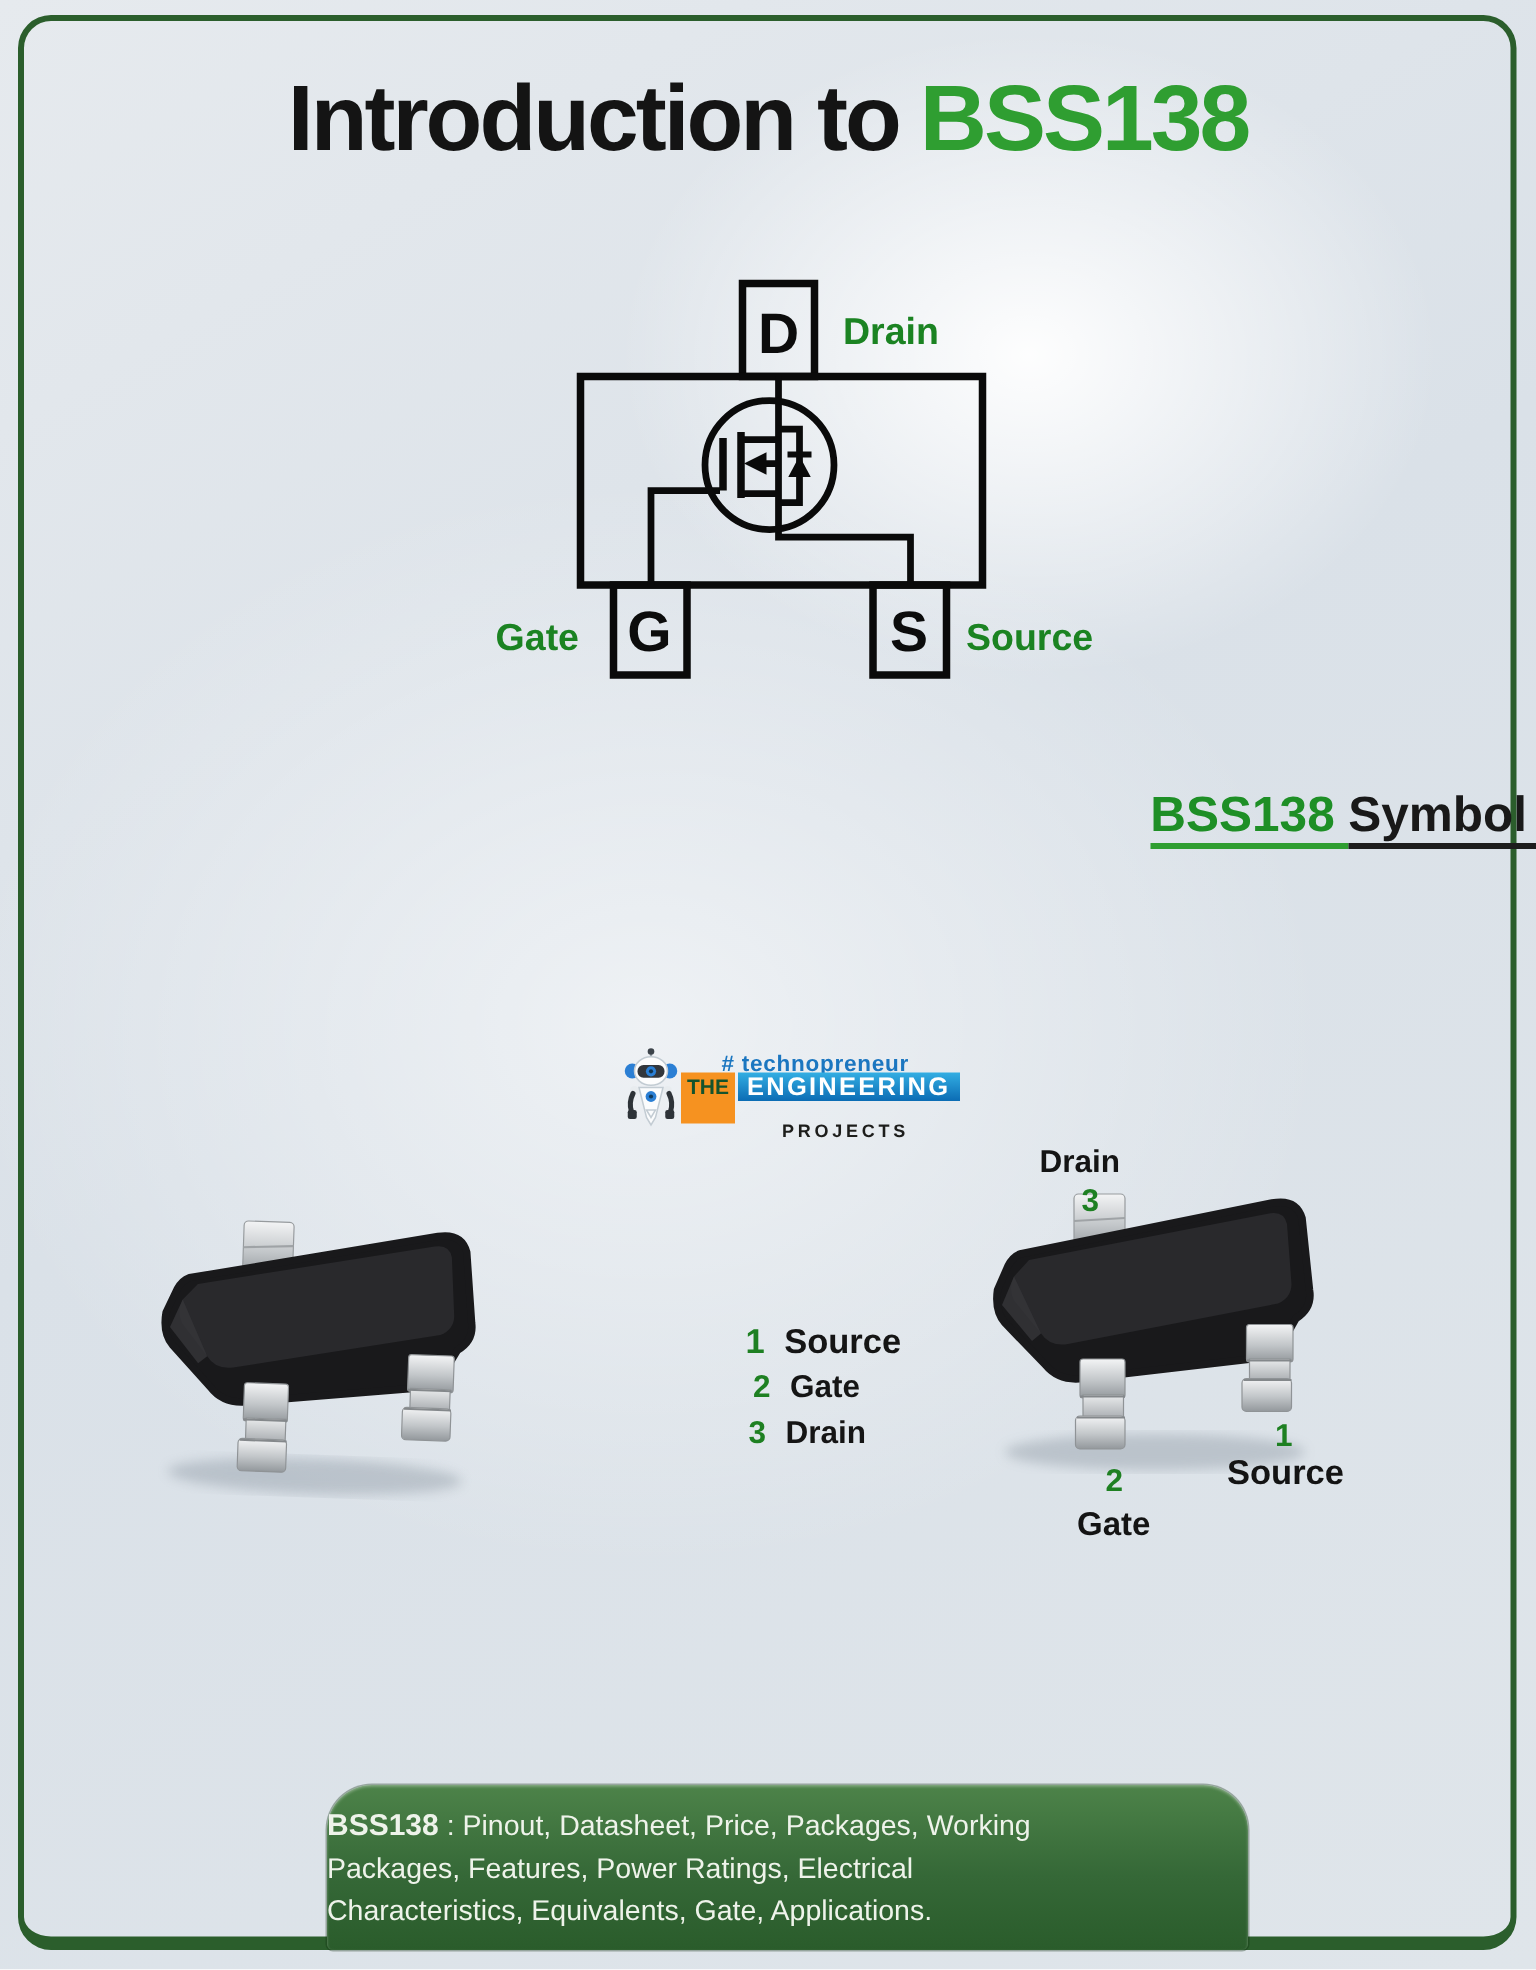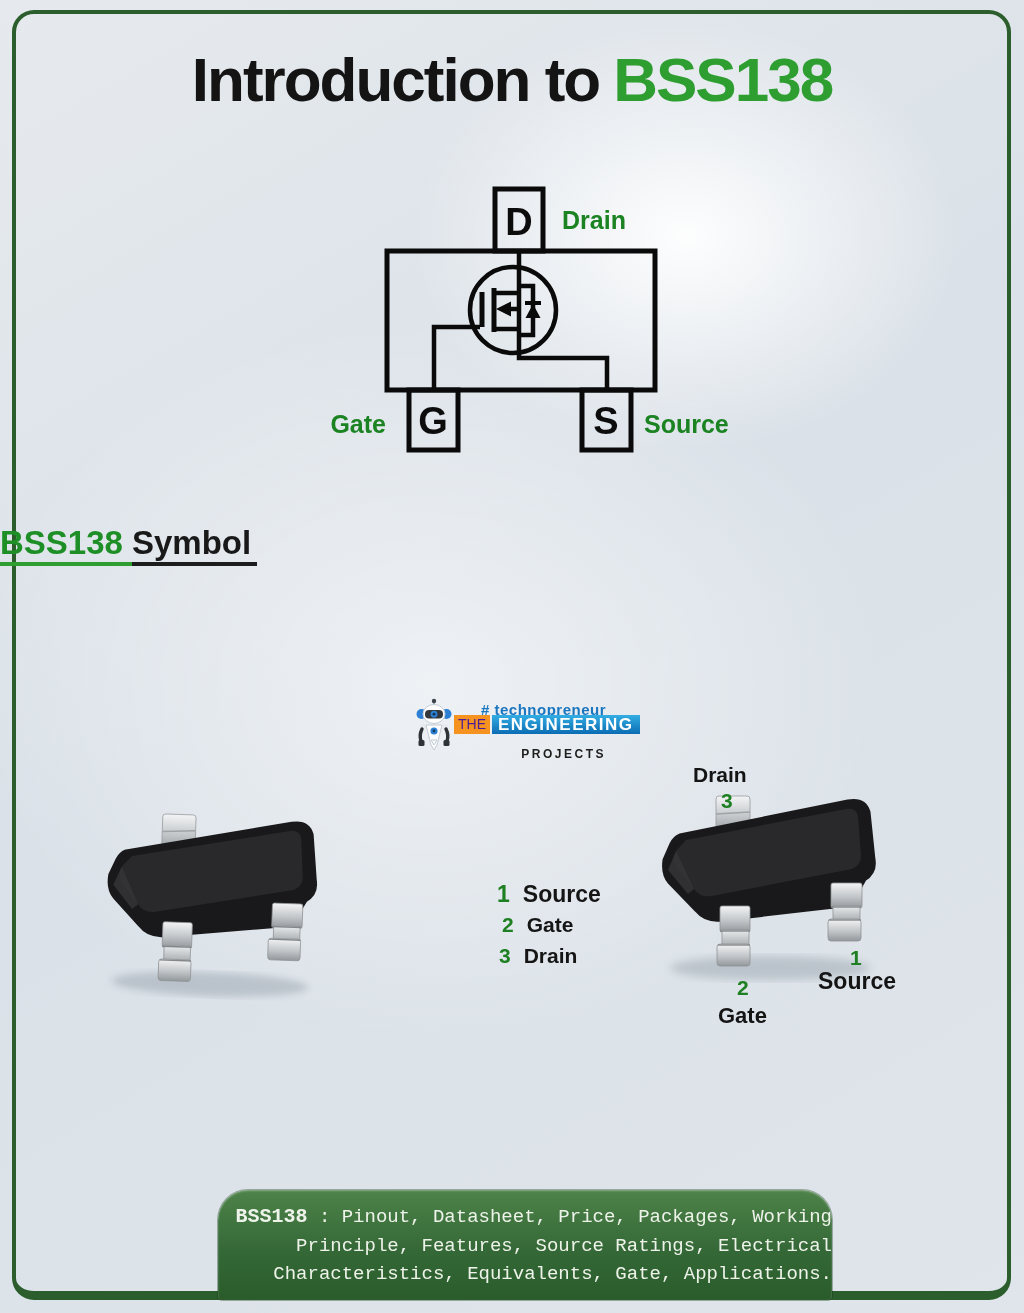--- a/index.html
+++ b/index.html
@@ -12,38 +12,38 @@
   .frame{position:absolute;left:12px;right:13px;top:10px;bottom:13px;
     border:4px solid #2b5e2c;border-bottom-width:9px;border-radius:22px;z-index:1;}
   .title{position:absolute;top:44px;left:0;width:100%;text-align:center;
     font-size:62px;font-weight:700;letter-spacing:-2px;color:#141414;z-index:2;}
   .title .t-black{padding-right:14px;}
   .title .t-green{color:#2f9e31;}
   .abs{position:absolute;z-index:2;}
   .caption{font-weight:700;white-space:nowrap;}
   .caption .c-green{color:#1e8f26;border-bottom:4px solid #2f9e31;padding-right:9px;padding-bottom:1px;}
   .caption .c-black{color:#191919;border-bottom:4px solid #1d1d1d;padding-right:6px;padding-bottom:1px;}
-  .cap-symbol{top:524px;left:0;width:100%;text-align:left;font-size:33px;}
+  .cap-symbol{top:524px;left:0;width:100%;text-align:right;font-size:33px;}
   .cap-component{top:1058px;left:93px;font-size:29px;}
   .cap-pinout{top:1064px;left:682px;font-size:28px;}
   .legend-row{display:flex;align-items:baseline;gap:13px;font-weight:700;}
   .legend-num{color:#1e8022;}
   .legend-name{color:#151515;}
   .pin-label{font-weight:700;color:#141414;white-space:nowrap;}
   .pin-num{font-weight:700;color:#1e8022;}
   .banner{position:absolute;left:218px;top:1190px;width:614px;height:110px;z-index:3;
     border-radius:30px 30px 4px 4px;
     background:linear-gradient(180deg,#4d8349 0%,#356837 55%,#2a5c2b 100%);
     box-shadow:inset 0 1px 2px rgba(255,255,255,.35),0 0 0 1px rgba(18,48,18,.35);
-    color:#eef3ea;text-align:right;font-size:19px;line-height:28.5px;padding-top:13px;box-sizing:border-box;font-family:Liberation Mono, monospace;}
+    color:#eef3ea;text-align:left;font-size:19px;line-height:28.5px;padding-top:13px;box-sizing:border-box;}
   .banner b{font-size:20px;}
   .logo{position:absolute;left:414px;top:697px;width:196px;height:58px;z-index:2;}
   .logo .tagline{position:absolute;right:4px;top:4px;font-size:15px;font-weight:700;color:#1b76c0;letter-spacing:.5px;}
   .logo .boxes{position:absolute;left:40px;top:18px;display:flex;gap:2px;}
-  .logo .box-the{background:#f69220;color:#4c1d95;font-weight:400;font-size:14px;height:19px;line-height:19px;padding:0 4px;}
+  .logo .box-the{background:#f69220;color:#14532d;font-weight:700;font-size:14px;height:34px;line-height:19px;padding:0 4px;}
   .logo .box-eng{background:linear-gradient(#33aee3,#0b6cb4);color:#fff;font-weight:700;font-size:17px;height:19px;line-height:19px;padding:0 6px;letter-spacing:1.5px;}
   .logo .projects{position:absolute;right:4px;top:50px;font-size:12px;font-weight:700;letter-spacing:2.5px;color:#1d1d1b;}
   svg text{font-family:"Liberation Sans",sans-serif;}
 </style>
 </head>
 <body>
 
 <div class="page">
   <div class="frame"></div>
 
@@ -183,16 +183,16 @@
   <div class="abs pin-label" style="left:693px;top:763px;font-size:21px;">Drain</div>
   <div class="abs pin-num" style="left:721px;top:789px;font-size:21px;">3</div>
   <div class="abs pin-num" style="left:737px;top:976px;font-size:21px;">2</div>
   <div class="abs pin-label" style="left:718px;top:1003px;font-size:22px;">Gate</div>
   <div class="abs pin-num" style="left:850px;top:946px;font-size:21px;">1</div>
   <div class="abs pin-label" style="left:818px;top:968px;font-size:23px;">Source</div>
 
 
   <div class="banner">
     <div><b>BSS138</b><span> : Pinout, Datasheet, Price, Packages, Working</span></div>
-    <div>Principle, Features, Source Ratings, Electrical</div>
+    <div>Packages, Features, Power Ratings, Electrical</div>
     <div>Characteristics, Equivalents, Gate, Applications.</div>
   </div>
 </div>
 
 </body></html>

